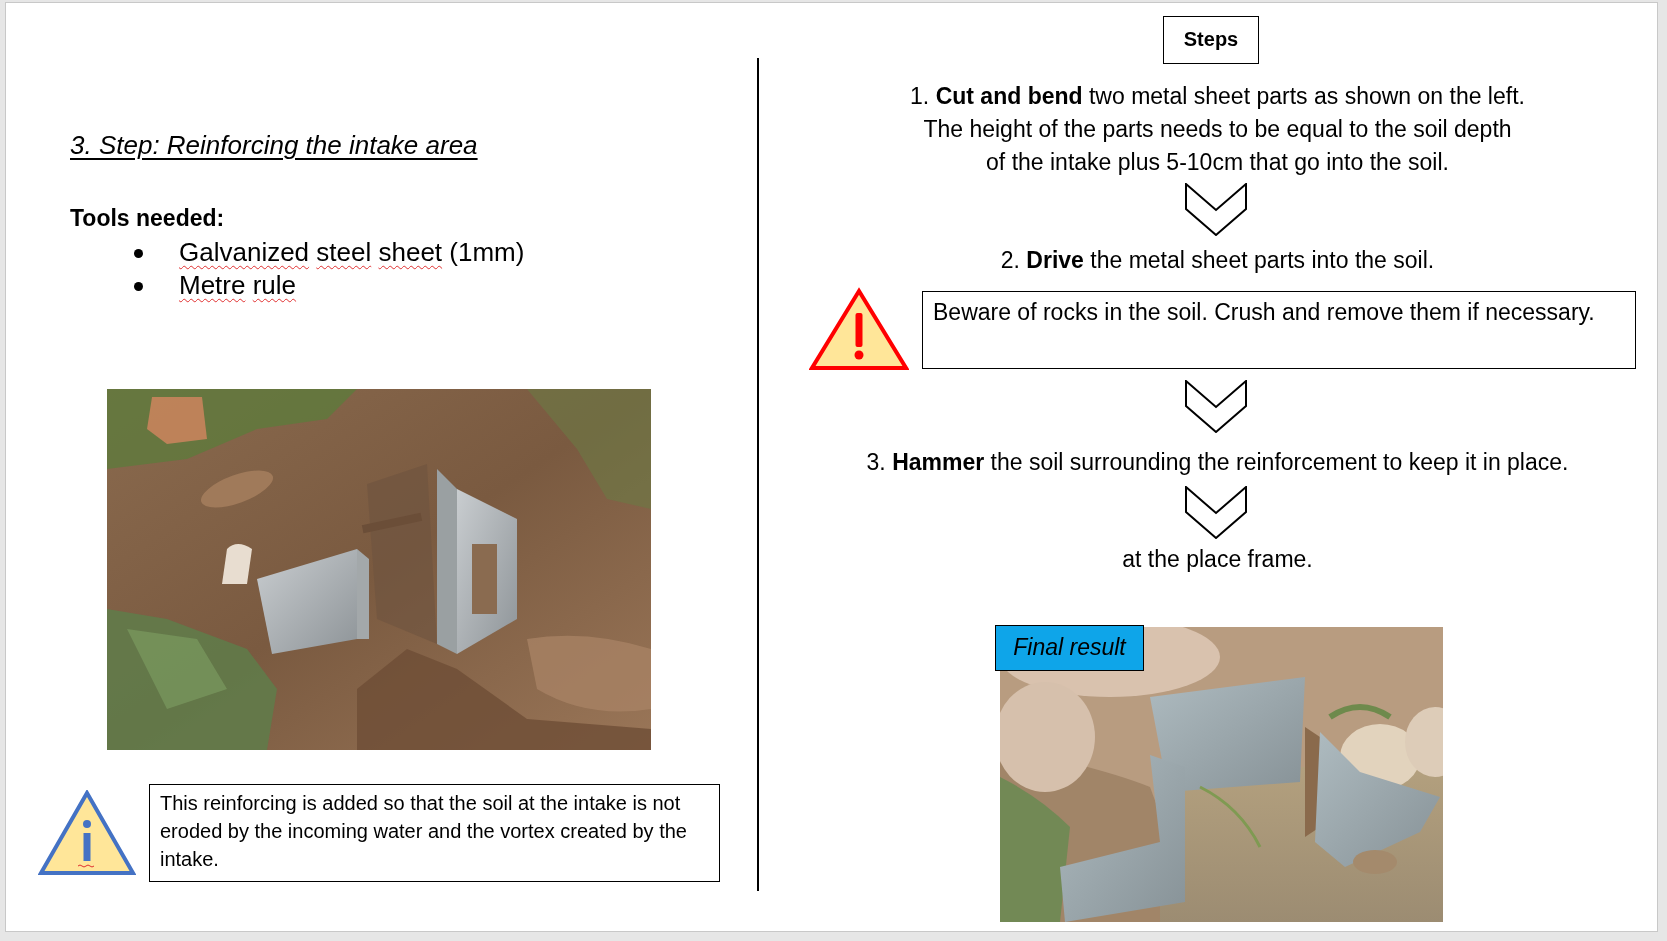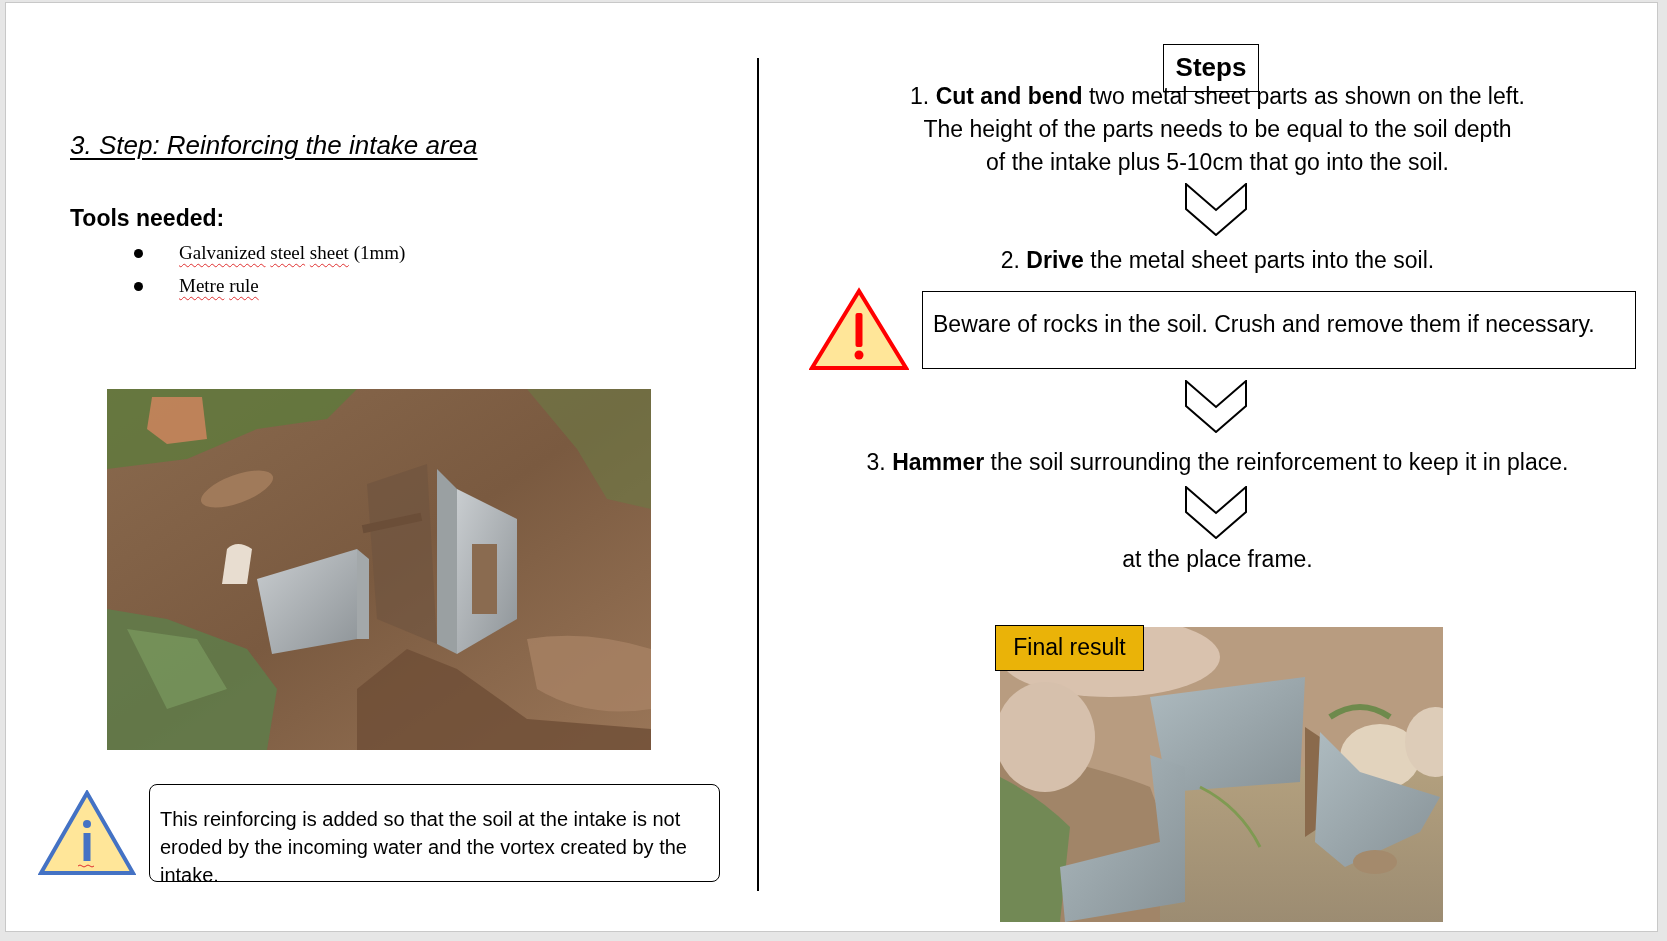--- a/index.html
+++ b/index.html
@@ -11,39 +11,39 @@
     position:absolute; left:5px; top:2px; width:1653px; height:930px;
     background:#fff; border:1px solid #c8c8c8; box-sizing:border-box;
   }
   .abs { position:absolute; }
   .title {
     left:70px; top:130px; font-size:26px; text-decoration:underline;
     text-underline-offset:4px; text-decoration-thickness:2px; white-space:nowrap;font-style:italic;
   }
   .tools-label { left:70px; top:205px; font-size:23px; font-weight:bold; }
   .tools-list { left:130px; top:236px; list-style:none; margin:0; padding:0; }
-  .tools-list li { position:relative; height:33px; font-size:19px; line-height:33px; padding-left:49px; white-space:nowrap;font-family:Liberation Serif, serif; }
+  .tools-list li { position:relative; height:33px; font-size:26px; line-height:33px; padding-left:49px; white-space:nowrap; }
   .tools-list li .dot { position:absolute; left:4px; top:13px; width:9px; height:9px; border-radius:50%; background:#000; }
   .spell { text-decoration:underline wavy #e03030; text-decoration-thickness:1px; text-underline-offset:4px; }
   .photo { overflow:hidden; }
   .divider { left:757px; top:58px; width:2px; height:833px; background:#000; }
   .steps-box {
     left:1163px; top:16px; width:96px; height:48px; border:1.5px solid #000; box-sizing:border-box;
-    font-size:26px; font-weight:bold; text-align:center; line-height:45px;margin-top:28px;
+    font-size:20px; font-weight:bold; text-align:center; line-height:45px;
   }
   .step-text { font-size:23px; text-align:center; line-height:33px; white-space:nowrap; }
   .step-text b { font-weight:bold; }
   .chev { width:62px; height:53px; }
   .note-box {
-    border:1.5px solid #000; box-sizing:border-box; font-size:23px; line-height:32px; padding:16px 10px;
+    border:1.5px solid #000; box-sizing:border-box; font-size:23px; line-height:32px; padding:4px 10px;
   }
-  .info-box { font-size:20px; line-height:28px; padding:20px 10px;border-radius:8px; }
+  .info-box { font-size:20px; line-height:28px; padding:4px 10px; }
   .final-label {
-    left:995px; top:625px; width:149px; height:46px; background:#eab308; border:1.5px solid #000; box-sizing:border-box;
-    font-size:23px; text-align:center; line-height:43px;
+    left:995px; top:625px; width:149px; height:46px; background:#0ea5e9; border:1.5px solid #000; box-sizing:border-box;
+    font-size:23px; text-align:center; line-height:43px;font-style:italic;
   }
 </style>
 </head>
 <body>
 
 <div class="slide"></div>
 
 <div class="abs title">3. Step: Reinforcing the intake area</div>
 <div class="abs tools-label">Tools needed:</div>
 

